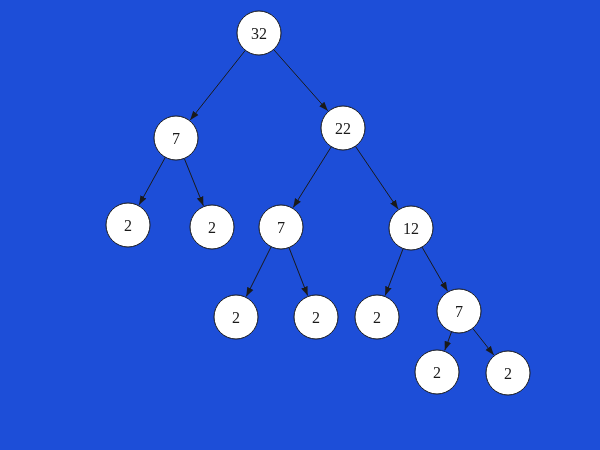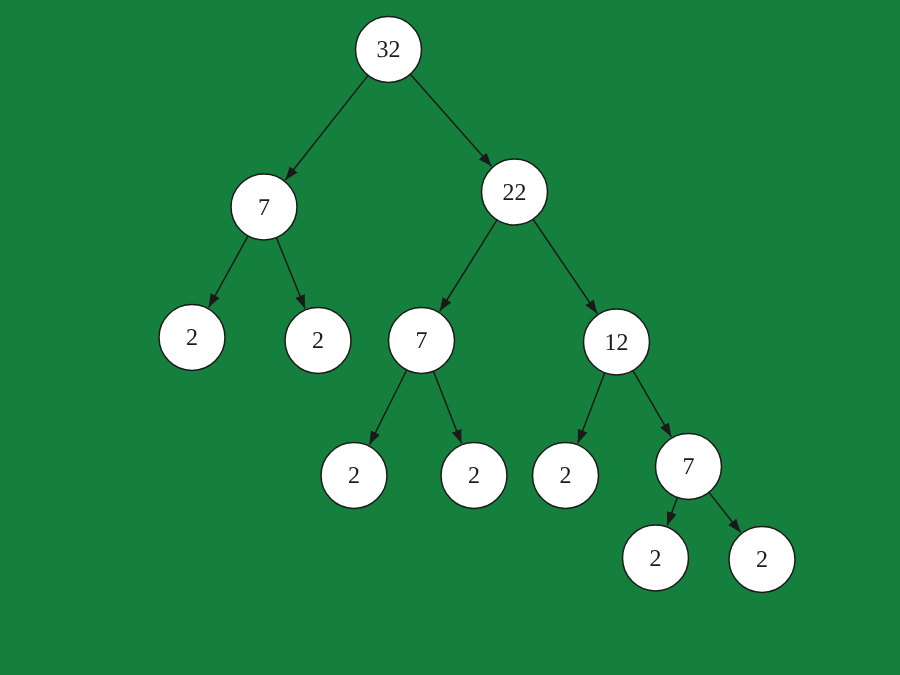--- a/index.html
+++ b/index.html
@@ -8,21 +8,21 @@
     background: #ffffff;
     width: 600px;
     height: 450px;
     overflow: hidden;
     font-family: "Liberation Serif", "DejaVu Serif", serif;
   }
   .canvas {
     position: relative;
     width: 600px;
     height: 450px;
-    background: #15803d;
+    background: #1d4ed8;
   }
   svg {
     display: block;
   }
   .node-label {
     font-family: "Liberation Serif", "DejaVu Serif", serif;
   }
 </style>
 </head>
 <body>

